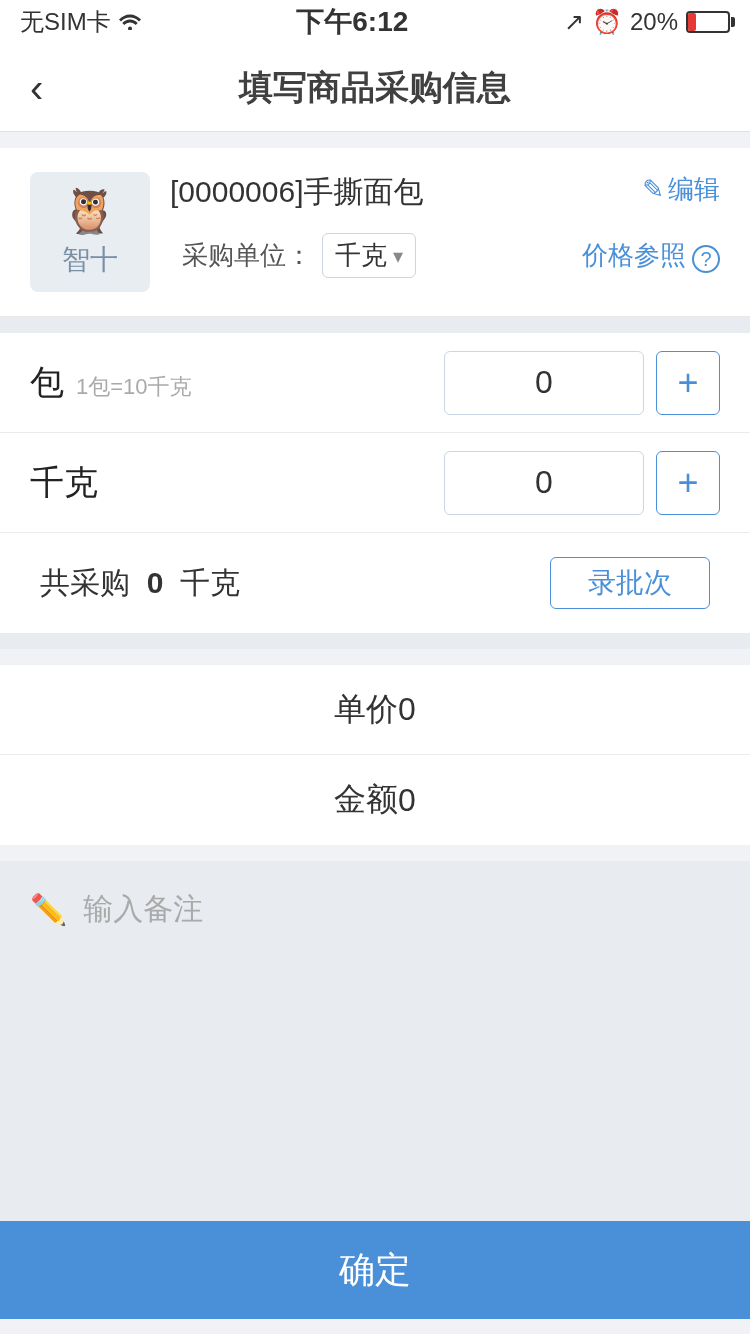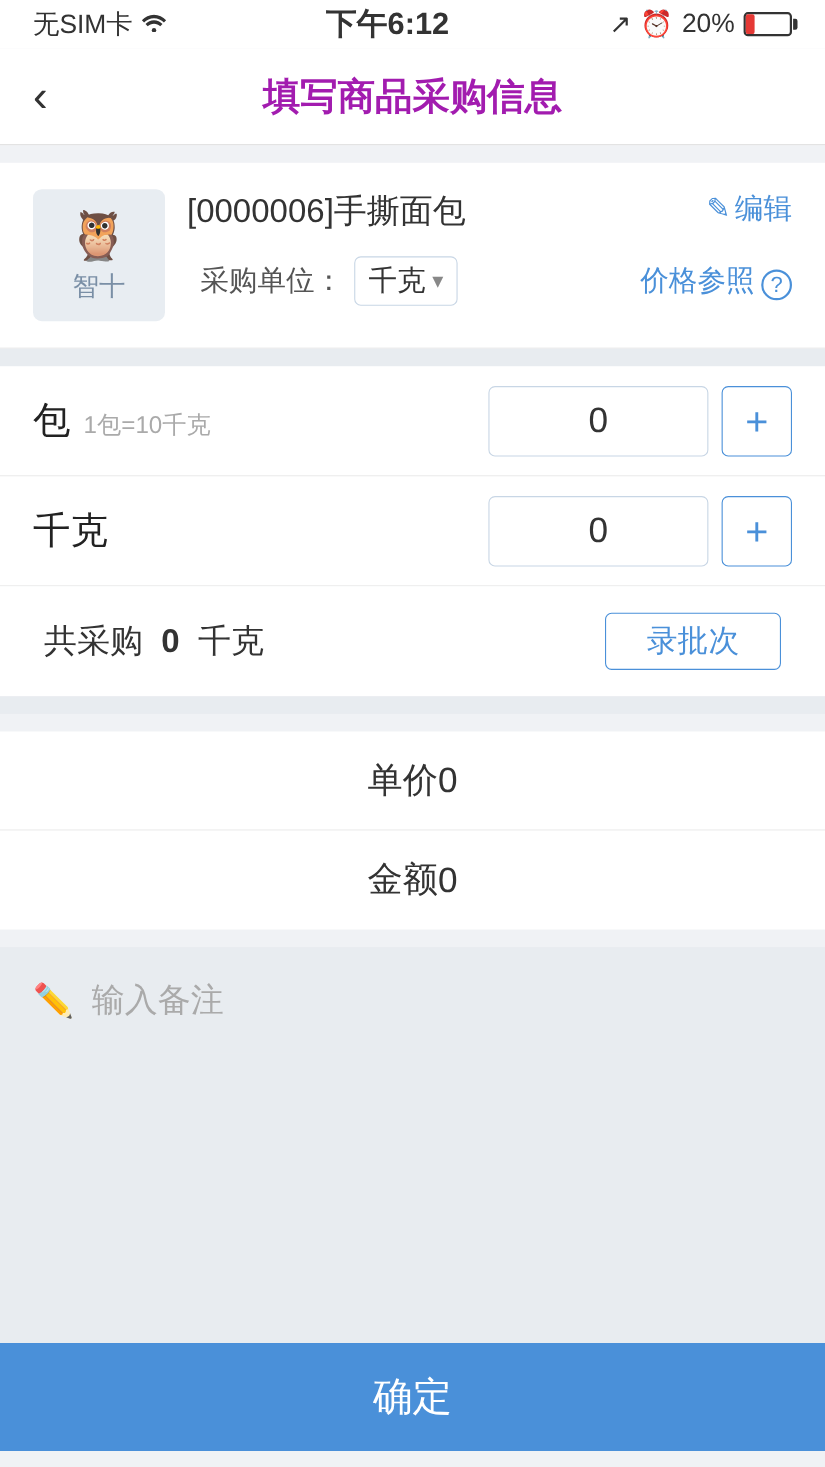--- a/index.html
+++ b/index.html
@@ -14,21 +14,21 @@
     }
 
     
     .status-bar {
       width: 750px;
       height: 44px;
       background: #fff;
       display: flex;
       align-items: center;
       justify-content: space-between;
-      padding: 0 30px;
+      padding: 0 20px;
       font-size: 24px;
       font-weight: 500;
     }
     .status-left { display: flex; align-items: center; gap: 8px; }
     .status-center { font-size: 28px; font-weight: 600; }
     .status-right { display: flex; align-items: center; gap: 8px; font-size: 24px; }
     .battery-icon {
       width: 44px; height: 22px; border: 2px solid #333; border-radius: 4px; position: relative; display: inline-flex; align-items: center;
     }
     .battery-icon::after {
@@ -56,21 +56,21 @@
       color: #333;
       cursor: pointer;
       line-height: 1;
     }
     .nav-title {
       position: absolute;
       left: 50%;
       transform: translateX(-50%);
       font-size: 34px;
       font-weight: 600;
-      color: #a21caf;
+      color: #404040;
     }
 
     
     .product-card {
       background: #fff;
       margin-top: 16px;
       padding: 24px 30px;
       display: flex;
       align-items: flex-start;
       gap: 20px;
@@ -87,21 +87,21 @@
       justify-content: center;
       flex-shrink: 0;
       font-size: 36px;
       color: #8a9bb0;
     }
     .product-image .owl-icon {
       font-size: 44px;
       color: #7a8fa6;
     }
     .product-image .brand-text {
-      font-size: 24px;
+      font-size: 28px;
       color: #7a8fa6;
       margin-top: 4px;
     }
     .product-info {
       flex: 1;
     }
     .product-top-row {
       display: flex;
       justify-content: space-between;
       align-items: flex-start;

